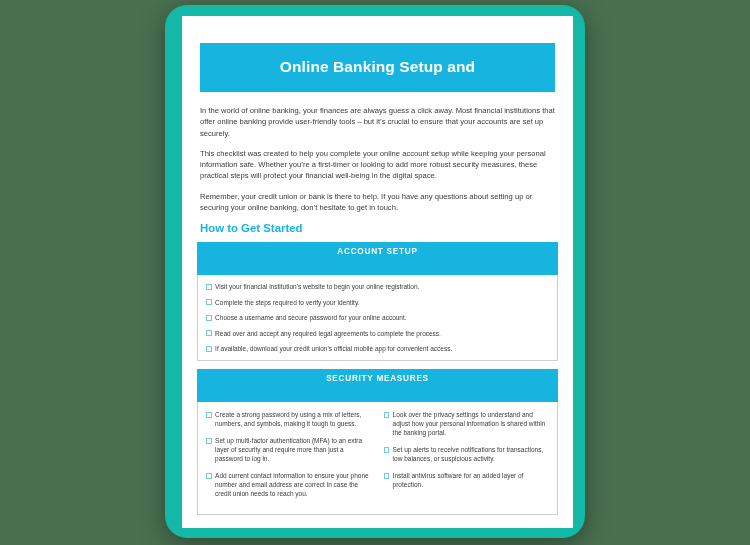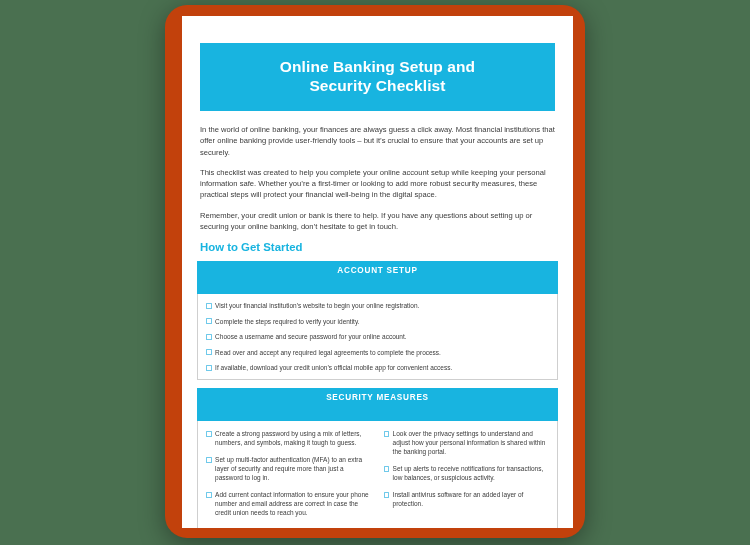--- a/index.html
+++ b/index.html
@@ -7,21 +7,21 @@
     width:750px; height:545px; overflow:hidden;
     background:#4a7050;
     font-family:"Liberation Sans", sans-serif;
   }
   #stage { position:relative; width:750px; height:545px; }
 
   
   .device {
     position:absolute; left:165px; top:5px;
     width:420px; height:533px;
-    background:#c2410c;
+    background:#14b8a6;
     border-radius:22px;
     box-shadow:0 6px 26px rgba(0,0,0,.38);
   }
   .device-inner {
     position:absolute; left:17px; top:11px;
     width:391px; height:512px;
     background:#ffffff;
     overflow:hidden;
   }
 
@@ -115,21 +115,20 @@
 </head>
 <body>
 
 <div id="stage">
   <div class="device">
     <div class="device-inner">
       <div class="page">
 
         <div class="title-bar">
           <span class="tline">Online Banking Setup and</span>
-          <span class="tline">Security Checklist</span>
         </div>
 
         <div class="body-wrap">
           <p class="para">In the world of online banking, your finances are always guess a click away. Most financial institutions that offer online banking provide user-friendly tools – but it’s crucial to ensure that your accounts are set up securely.</p>
           <p class="para">This checklist was created to help you complete your online account setup while keeping your personal information safe. Whether you’re a first-timer or looking to add more robust security measures, these practical steps will protect your financial well-being in the digital space.</p>
           <p class="para">Remember, your credit union or bank is there to help. If you have any questions about setting up or securing your online banking, don’t hesitate to get in touch.</p>
           <h2 class="how-head">How to Get Started</h2>
         </div>
 
         <div id="sections-host">

